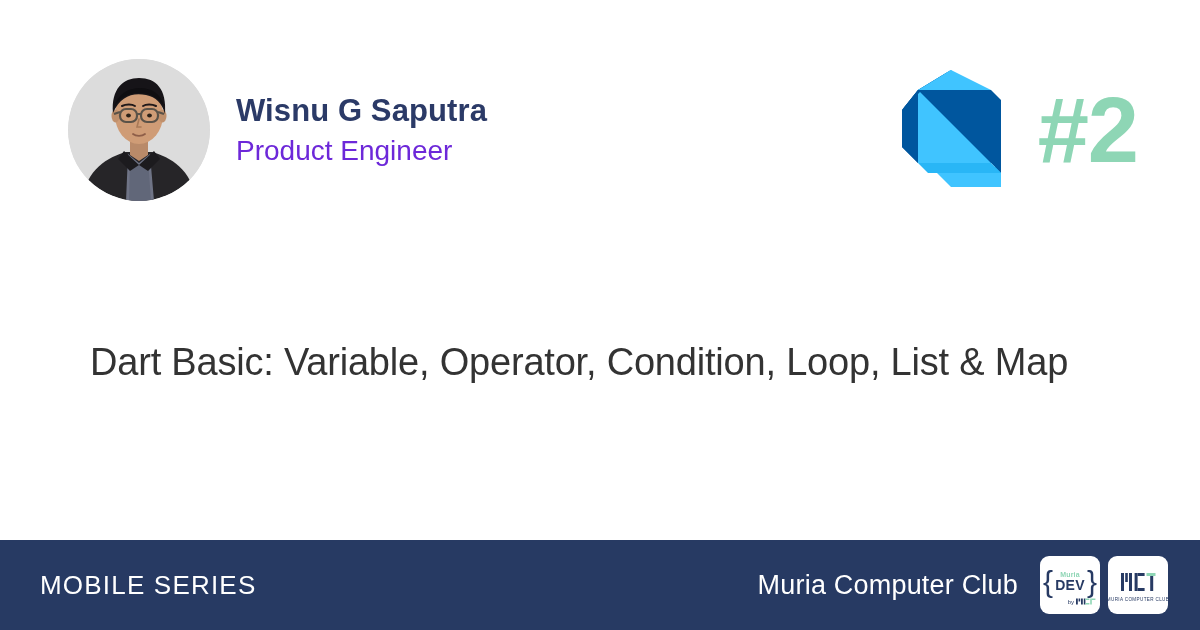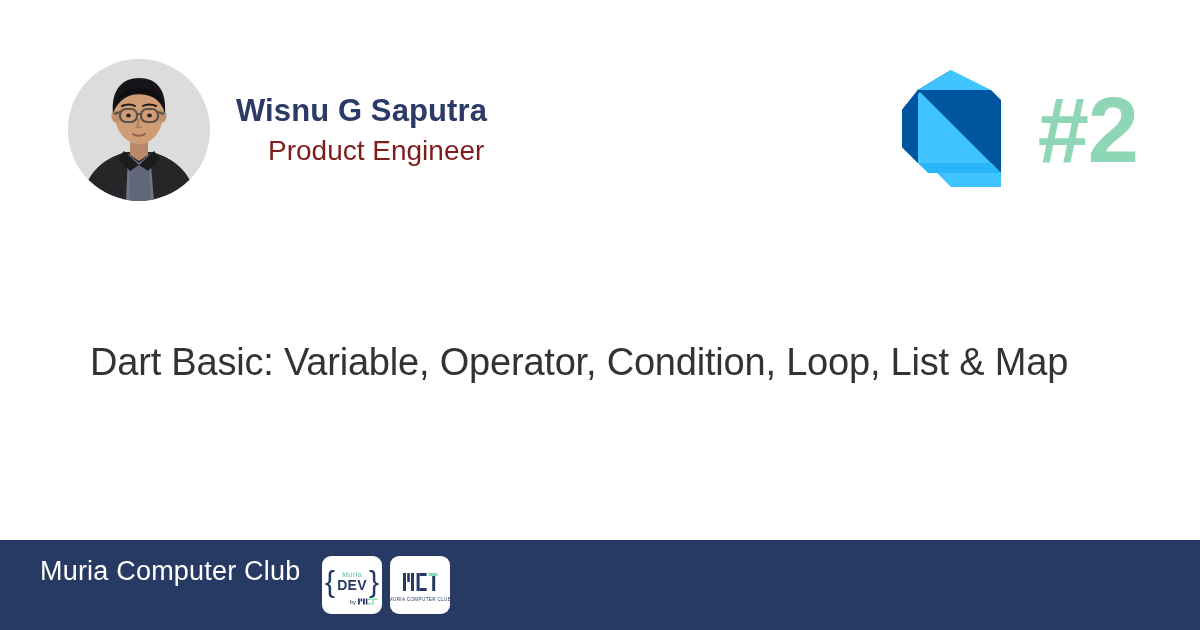--- a/index.html
+++ b/index.html
@@ -57,24 +57,23 @@
     font-size: 31px;
     font-weight: 700;
     color: #2b3a67;
     letter-spacing: 0.1px;
     line-height: 1.15;
     white-space: nowrap;
   }
   .author-role {
     font-size: 28px;
     font-weight: 400;
-    color: #7f1d1d;
+    color: #6d28d9;
     line-height: 1.15;
     white-space: nowrap;
-    margin-left: 32px;
   }
 
   .brand-block {
     display: flex;
     align-items: center;
     gap: 22px;
   }
   .dart-logo {
     width: 128px;
     height: 124px;
@@ -121,20 +120,21 @@
   }
   .footer-series {
     font-size: 26px;
     font-weight: 400;
     color: #ffffff;
     letter-spacing: 1.2px;
     white-space: nowrap;
   }
   .footer-right {
     display: flex;
+    align-items: center;
     gap: 22px;
   }
   .footer-org {
     font-size: 27px;
     font-weight: 400;
     color: #ffffff;
     white-space: nowrap;
     letter-spacing: 0.2px;
   }
   .footer-logos {
@@ -240,20 +240,21 @@
       </div>
       <div class="episode-number">#2</div>
     </div>
   </div>
 
   <div class="title-area">
     <h1 class="slide-title">Dart Basic: Variable, Operator, Condition, Loop, List &amp; Map</h1>
   </div>
 
   <div class="footer">
+    <div class="footer-series">MOBILE SERIES</div>
 
     <div class="footer-right">
       <div class="footer-org">Muria Computer Club</div>
 
       <div class="footer-logos">
 
         <div class="logo-badge">
           <svg width="60" height="58" viewBox="0 0 60 58" xmlns="http://www.w3.org/2000/svg" aria-hidden="true">
             <text x="8" y="36" font-family="'Liberation Sans', sans-serif" font-size="30" font-weight="400" fill="#273a63" text-anchor="middle">{</text>
             <text x="52" y="36" font-family="'Liberation Sans', sans-serif" font-size="30" font-weight="400" fill="#273a63" text-anchor="middle">}</text>

